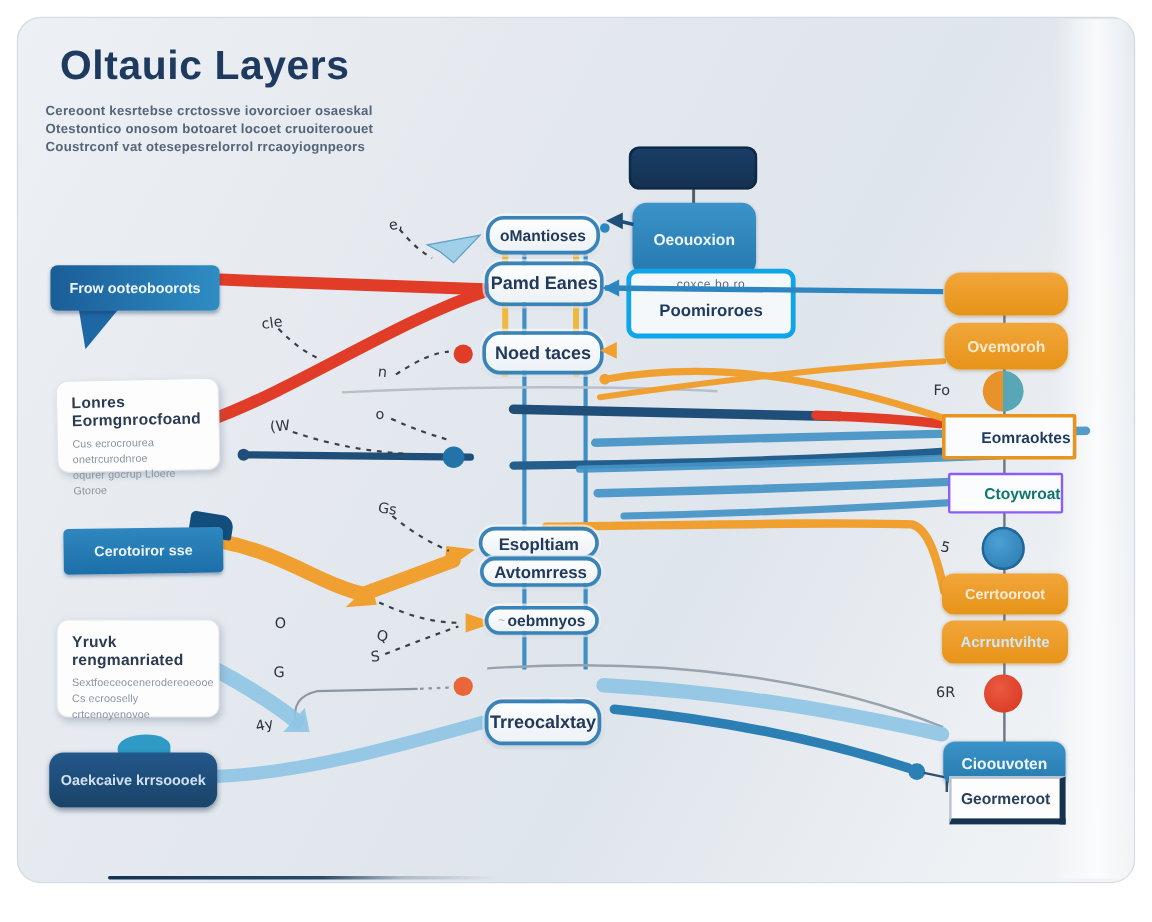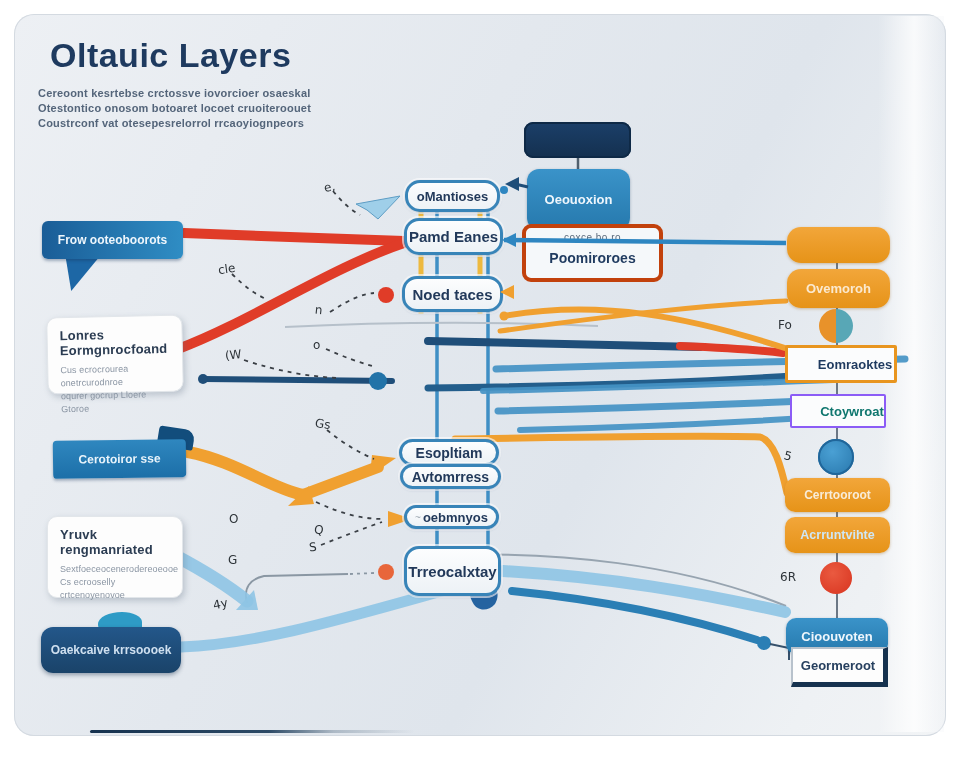--- a/index.html
+++ b/index.html
@@ -44,21 +44,21 @@
     background:linear-gradient(180deg,#23578a,#1a4369);display:flex;align-items:center;justify-content:center;
     color:#cfe0f0;font-size:12px;font-weight:bold;box-shadow:0 2px 4px rgba(15,40,70,.4);}
   .navyCurl{left:98px;top:612px;width:44px;height:22px;background:#2e9bc6;border-radius:60% 50% 10% 45%;}
 
   
   .darkbox{left:524px;top:122px;width:107px;height:36px;border-radius:9px;background:linear-gradient(180deg,#1b3f69,#14304f);
     box-shadow:0 0 0 2px #0e2946 inset;}
   .bluebox{box-sizing:border-box;border-radius:12px;background:linear-gradient(180deg,#3a93c9,#2679ad);
     color:#eef6fc;font-weight:bold;display:flex;align-items:center;justify-content:center;
     box-shadow:0 1px 3px rgba(20,50,90,.35);}
-  .whitebig{left:522px;top:224px;width:141px;height:58px;box-sizing:border-box;border:4px solid #c2410c;border-radius:9px;
+  .whitebig{left:522px;top:224px;width:141px;height:58px;box-sizing:border-box;border:4px solid #0ea5e9;border-radius:9px;
     background:#f5f8fa;display:flex;flex-direction:column;align-items:center;justify-content:flex-start;}
   .whitebig .sm{font-size:10px;color:#5c6c7e;margin-top:4px;letter-spacing:.5px;}
   .whitebig .lg{font-size:14px;font-weight:bold;color:#1f3a5f;margin-top:7px;}
 
   
   .obox{box-sizing:border-box;border-radius:14px;background:linear-gradient(180deg,#f2a63a,#e69318);
     display:flex;align-items:center;justify-content:center;font-weight:bold;
     box-shadow:0 1px 3px rgba(150,90,10,.35);}
   .wbox{box-sizing:border-box;background:#fbfcfd;display:flex;align-items:center;justify-content:center;font-weight:bold;padding-left:28px;}
   .circle{border-radius:50%;}
@@ -177,21 +177,21 @@
 
   <div class="abs cbox" style="left:405px;top:180px;width:95px;height:32px;font-size:13px;">oMantioses</div>
   <div class="abs cbox" style="left:404px;top:218px;width:99px;height:37px;font-size:15px;">Pamd Eanes</div>
   <div class="abs cbox" style="left:402px;top:276px;width:101px;height:36px;font-size:15px;">Noed taces</div>
   <div class="abs cbox" style="left:399px;top:439px;width:100px;height:27px;font-size:14px;">Esopltiam</div>
   <div class="abs cbox" style="left:400px;top:464px;width:101px;height:25px;font-size:14px;">Avtomrress</div>
   <div class="abs cbox" style="left:404px;top:505px;width:95px;height:24px;font-size:13px;">
        <span class="dash">~</span>
        <span>oebmnyos</span>
   </div>
-  <div class="abs cbox" style="left:404px;top:546px;width:97px;height:50px;font-size:15px;">Trreocalxtay</div>
+  <div class="abs cbox" style="left:404px;top:583px;width:97px;height:38px;font-size:15px;">Trreocalxtay</div>
 
   <div class="abs darkbox"></div>
   <div class="abs bluebox" style="left:527px;top:169px;width:103px;height:61px;font-size:13px;">Oeouoxion</div>
   <div class="abs whitebig">
     <div class="sm">coxce bo ro</div>
     <div class="lg">Poomiroroes</div>
   </div>
 
   <div class="abs obox" style="left:787px;top:227px;width:103px;height:36px;"></div>
   <div class="abs obox" style="left:787px;top:269px;width:103px;height:39px;font-size:13px;color:#fbe9cf;">Ovemoroh</div>

